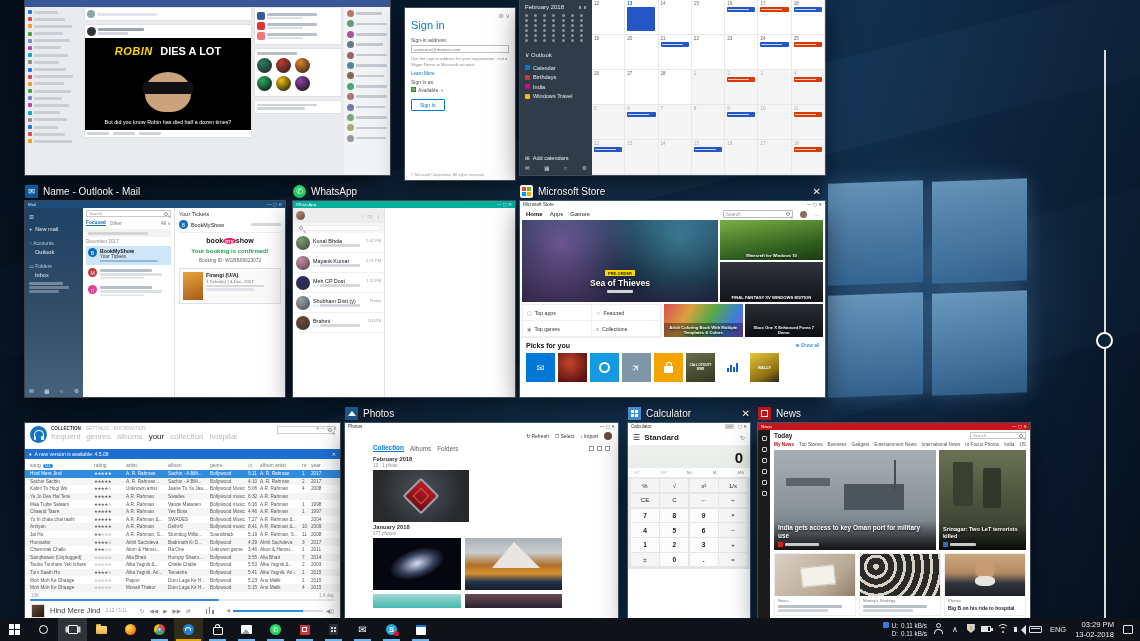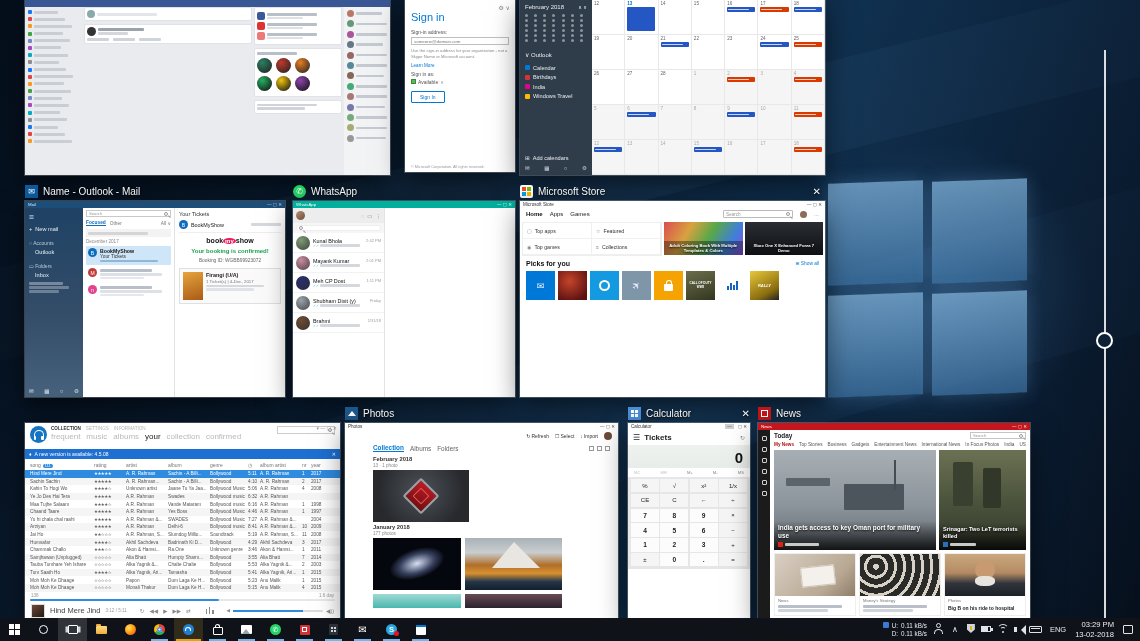--- a/index.html
+++ b/index.html
@@ -354,20 +354,29 @@
         <div class="fb-card">
           <div id="fb-ph">
               <div style="display: flex; gap: 2px; align-items: center; margin-bottom: 2px;">
                 <span class="fb-av" style="background: rgb(51, 51, 51); width: 9px; height: 9px;"></span>
                 <div>
                   <div class="skel" style="width: 46px; height: 3px; background: rgb(154, 162, 173); margin: 1px 0px;"></div>
                   <div class="skel" style="width: 30px; height: 2.4px; background: rgb(212, 216, 222); margin: 1px 0px;"></div>
                 </div>
               </div>
             </div>
+          <div class="fb-meme">
+            <div class="fb-meme-top">
+              <span class="robin">ROBIN</span>
+              <span class="dies">DIES A LOT</span>
+            </div>
+            <div class="fb-face"></div>
+            <div class="fb-mask"></div>
+            <div class="fb-meme-cap">But did you know Robin has died half a dozen times?</div>
+          </div>
           <div id="fb-eng">
               <div style="display: flex; gap: 4px; margin-top: 2px;">
                 <div class="skel" style="width: 22px; height: 3px; background: rgb(207, 211, 218); margin: 0px;"></div>
                 <div class="skel" style="width: 22px; height: 3px; background: rgb(207, 211, 218); margin: 0px;"></div>
                 <div class="skel" style="width: 22px; height: 3px; background: rgb(207, 211, 218); margin: 0px;"></div>
               </div>
             </div>
         </div>
       </div>
       <div class="fb-right" id="fb-right">
@@ -462,21 +471,21 @@
             <div class="skel" style="width: 39px; height: 2.6px; background: rgb(197, 202, 209); margin: 0px;"></div>
           </div>
           <div class="fb-contact">
             <span class="fb-av" style="background: rgb(153, 153, 153);"></span>
             <div class="skel" style="width: 30px; height: 2.6px; background: rgb(197, 202, 209); margin: 0px;"></div>
           </div>
         </div>
     </div>
   </div>
 
-  <div class="win" id="w-signin" style="left:405px;top:0;width:110px;height:172px">
+  <div class="win" id="w-signin" style="left:405px;top:8px;width:110px;height:172px">
     <div class="si">
       <span class="si-gear">⚙ ∨</span>
       <div class="si-title">Sign in</div>
       <div>Sign-in address:</div>
       <div class="si-input">someone@domain.com</div>
       <div class="si-help">Use the sign-in address for your organization - not a Skype Name or Microsoft account.</div>
       <div class="si-link">Learn More</div>
       <div>Sign in as:</div>
       <div class="si-pres">
         <span class="si-gr"></span>
@@ -855,20 +864,39 @@
         <span style="font-weight: bold; color: rgb(17, 17, 17);">Home</span>
         <span>Apps</span>
         <span>Games</span>
       <div class="st-search">
           <span>Search</span>
           <span class="mag"></span>
         </div>
       <span style="width:7px;height:7px;border-radius:50%;background:#8a6d5a;display:inline-block"></span>
       <span style="color:#666;font-size:5px">…</span>
     </div>
+    <div class="st-hero">
+      <div class="st-big">
+        <div style="position:absolute;left:0;right:0;bottom:8px;text-align:center">
+          <span class="st-chip">PRE-ORDER</span>
+          <div class="st-ht">Sea of Thieves</div>
+          <div id="st-pricebar" style="display:flex;justify-content:center;margin-top:1px">
+              <div class="skel" style="width: 26px; height: 3px; background: rgba(255, 255, 255, 0.8); margin: 1px 0px;"></div>
+            </div>
+        </div>
+      </div>
+      <div class="st-side">
+        <div class="st-s1">
+            <div class="st-scap" style="position:absolute;bottom:0">Minecraft for Windows 10</div>
+          </div>
+        <div class="st-s2">
+            <div class="st-scap">FINAL FANTASY XV WINDOWS EDITION</div>
+          </div>
+      </div>
+    </div>
     <div class="st-mid">
       <div class="st-links" id="st-links">
           <div class="st-link">
             <span style="color: rgb(136, 136, 136); font-size: 5px;">▢</span>
             <span>Top apps</span>
           </div>
           <div class="st-link">
             <span style="color: rgb(136, 136, 136); font-size: 5px;">☆</span>
             <span>Featured</span>
           </div>
@@ -957,25 +985,25 @@
           <b style="right:3.5px"></b>
         </div>
       <div>
         <div class="zu-menu" id="zu-menu">
             <span class="on">collection</span>
             <span>settings</span>
             <span>information</span>
           </div>
         <div class="zu-nav" id="zu-nav">
             <span>frequent</span>
-            <span>music</span>
+            <span>genres</span>
             <span>albums</span>
             <span class="on">your</span>
             <span>collection</span>
-            <span>confirmed</span>
+            <span>hospital</span>
           </div>
       </div>
       <div class="zu-search">
           <span class="mag"></span>
         </div>
     </div>
     <div class="zu-notif">
       <span>♦</span>
       <span>A new version is available: 4.5.08</span>
       <span style="margin-left:auto">✕</span>
@@ -1252,21 +1280,21 @@
     </div>
   </div>
 
   <div class="win" id="w-calc" style="left:628px;top:423px;width:122px;height:195px">
     <div class="cap">
         <span>Calculator</span>
         <span class="capbtns"><span style="background:#d0d0d0;padding:0 2px">—</span> ▢ ✕</span>
       </div>
     <div class="cc-head">
       <span style="font-weight:normal">☰</span>
-      <span>Tickets</span>
+      <span>Standard</span>
       <span style="margin-left:auto;font-weight:normal;color:#888;font-size:6px">↻</span>
     </div>
     <div class="cc-disp">0</div>
     <div class="cc-mem" id="cc-mem">
         <span style="color: rgb(197, 197, 197);">MC</span>
         <span style="color: rgb(197, 197, 197);">MR</span>
         <span>M+</span>
         <span>M-</span>
         <span>MS</span>
       </div>

